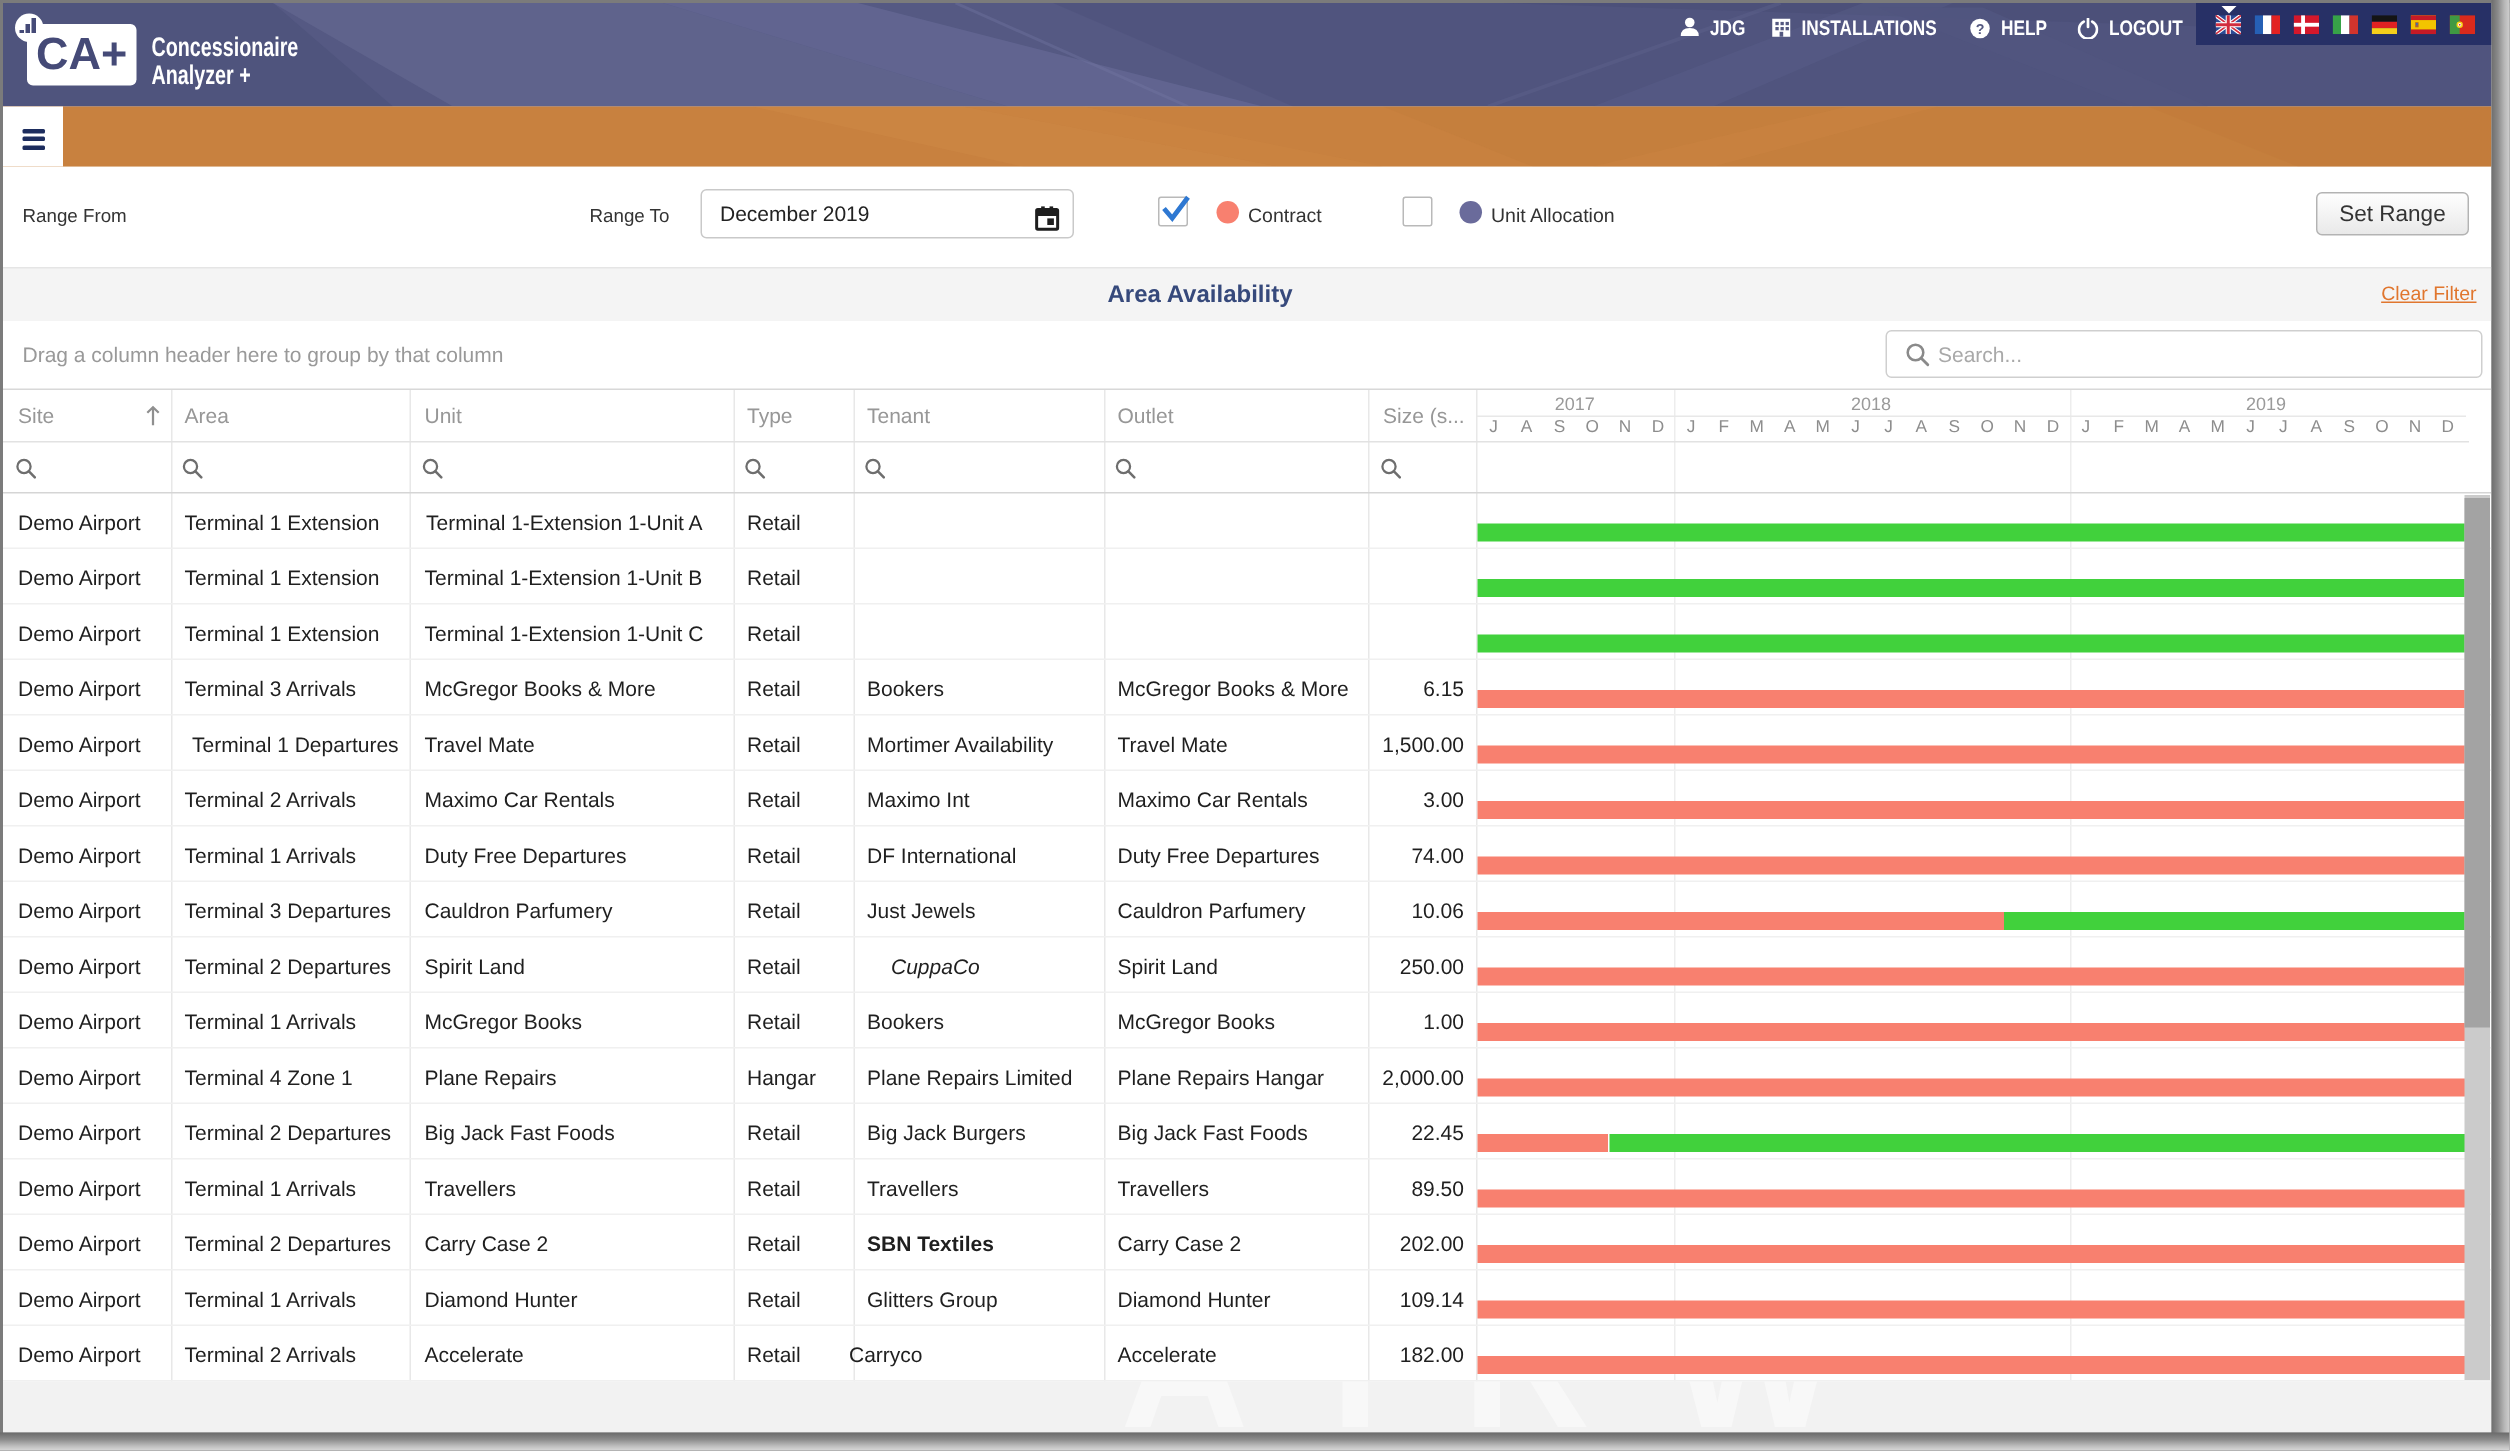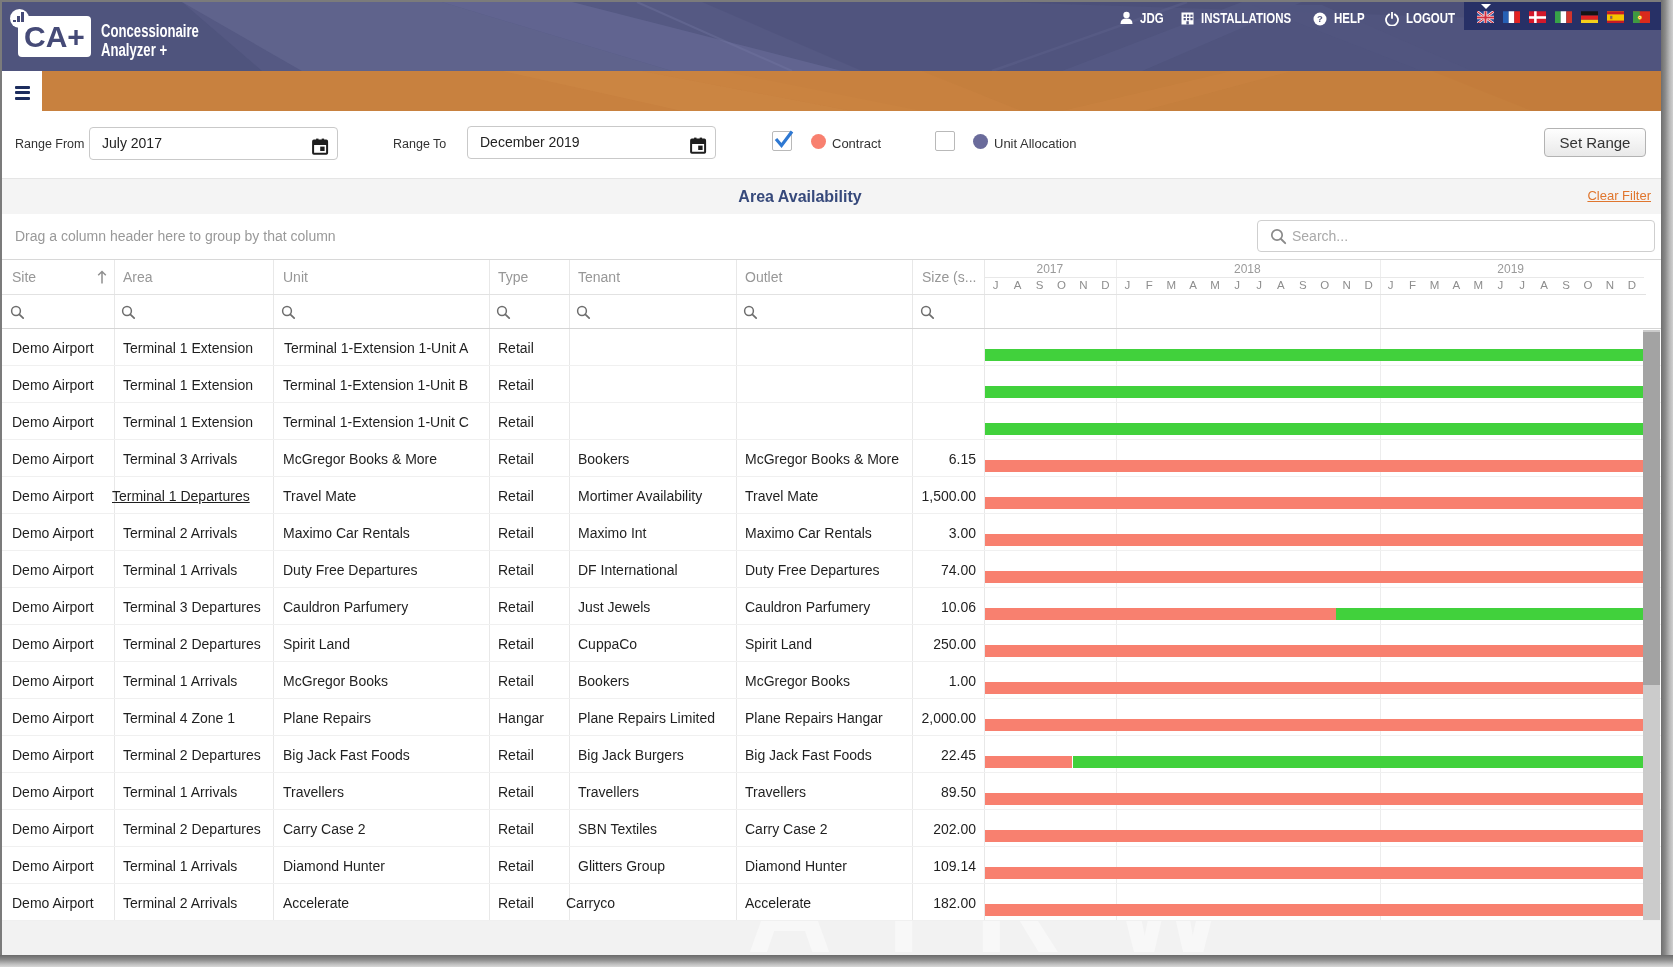--- a/index.html
+++ b/index.html
@@ -156,27 +156,20 @@
 <polygon points="920,0 1659,0 1659,40 1020,40" fill="#c27c3c" opacity="0.45"></polygon>
 <polygon points="1430,0 1659,0 1659,40 1530,40" fill="#c17a3b" opacity="0.55"></polygon>
 <polygon points="1060,40 1230,0 1290,0 1140,40" fill="#ce8745" opacity="0.35"></polygon>
 </svg>
 </div>
 <div id="hambox"></div>
 <div class="hbar" style="top:83.5px;"></div>
 <div class="hbar" style="top:89px;"></div>
 <div class="hbar" style="top:94.5px;"></div>
 <div class="lbl" style="left:13px;top:135px;">Range From</div>
-<div class="inp" style="left:87px;top:125px;">July 2017<span style="position:absolute;right:8px;top:7px;"><svg width="18" height="18" viewBox="0 0 18 18">
-          <rect x="5.1" y="1.6" width="2.4" height="2.4" fill="#1e1e1e"></rect>
-          <rect x="10.7" y="1.6" width="2.4" height="2.4" fill="#1e1e1e"></rect>
-          <rect x="2.1" y="3.6" width="14" height="13.2" rx="0.8" fill="none" stroke="#1e1e1e" stroke-width="2"></rect>
-          <rect x="2.1" y="3.6" width="14" height="4.4" fill="#1e1e1e"></rect>
-          <rect x="9.2" y="9.6" width="4.4" height="4.4" fill="#1e1e1e"></rect>
-        </svg></span></div>
 <div class="lbl" style="left:391px;top:135px;">Range To</div>
 <div class="inp" style="left:465px;top:124px;">December 2019<span style="position:absolute;right:8px;top:7px;"><svg width="18" height="18" viewBox="0 0 18 18">
           <rect x="5.1" y="1.6" width="2.4" height="2.4" fill="#1e1e1e"></rect>
           <rect x="10.7" y="1.6" width="2.4" height="2.4" fill="#1e1e1e"></rect>
           <rect x="2.1" y="3.6" width="14" height="13.2" rx="0.8" fill="none" stroke="#1e1e1e" stroke-width="2"></rect>
           <rect x="2.1" y="3.6" width="14" height="4.4" fill="#1e1e1e"></rect>
           <rect x="9.2" y="9.6" width="4.4" height="4.4" fill="#1e1e1e"></rect>
         </svg></span></div>
 <div class="cb" style="left:770px;top:129px;">
       <svg width="22" height="20" viewBox="0 0 22 20" style="position:absolute;left:0px;top:-2px;">
@@ -310,21 +303,21 @@
 <span class="c" style="left:121px;">Terminal 3 Arrivals</span>
 <span class="c" style="left:281px;">McGregor Books &amp; More</span>
 <span class="c" style="left:496px;">Retail</span>
 <span class="c" style="left:576px;">Bookers</span>
 <span class="c" style="left:743px;">McGregor Books &amp; More</span>
 <span class="sz">6.15</span>
 <span class="bar" style="left:982.7px;width:659.3px;background:#f8806f;"></span>
 </div>
 <div class="row" style="top:475px;">
 <span class="c" style="left:10px;">Demo Airport</span>
-<span class="c" style="left:110px;text-decoration:underline;">Terminal 1 Departures</span>
+<span class="c" style="left:126px;">Terminal 1 Departures</span>
 <span class="c" style="left:281px;">Travel Mate</span>
 <span class="c" style="left:496px;">Retail</span>
 <span class="c" style="left:576px;">Mortimer Availability</span>
 <span class="c" style="left:743px;">Travel Mate</span>
 <span class="sz">1,500.00</span>
 <span class="bar" style="left:982.7px;width:659.3px;background:#f8806f;"></span>
 </div>
 <div class="row" style="top:512px;">
 <span class="c" style="left:10px;">Demo Airport</span>
 <span class="c" style="left:121px;">Terminal 2 Arrivals</span>
@@ -354,21 +347,21 @@
 <span class="c" style="left:743px;">Cauldron Parfumery</span>
 <span class="sz">10.06</span>
 <span class="bar" style="left:982.7px;width:351.0px;background:#f8806f;"></span>
 <span class="bar" style="left:1333.7px;width:308.3px;background:#41d13c;"></span>
 </div>
 <div class="row" style="top:623px;">
 <span class="c" style="left:10px;">Demo Airport</span>
 <span class="c" style="left:121px;">Terminal 2 Departures</span>
 <span class="c" style="left:281px;">Spirit Land</span>
 <span class="c" style="left:496px;">Retail</span>
-<span class="c" style="left:576px;">CuppaCo</span>
+<span class="c" style="left:592px;font-style:italic;">CuppaCo</span>
 <span class="c" style="left:743px;">Spirit Land</span>
 <span class="sz">250.00</span>
 <span class="bar" style="left:982.7px;width:659.3px;background:#f8806f;"></span>
 </div>
 <div class="row" style="top:660px;">
 <span class="c" style="left:10px;">Demo Airport</span>
 <span class="c" style="left:121px;">Terminal 1 Arrivals</span>
 <span class="c" style="left:281px;">McGregor Books</span>
 <span class="c" style="left:496px;">Retail</span>
 <span class="c" style="left:576px;">Bookers</span>
@@ -405,21 +398,21 @@
 <span class="c" style="left:576px;">Travellers</span>
 <span class="c" style="left:743px;">Travellers</span>
 <span class="sz">89.50</span>
 <span class="bar" style="left:982.7px;width:659.3px;background:#f8806f;"></span>
 </div>
 <div class="row" style="top:808px;">
 <span class="c" style="left:10px;">Demo Airport</span>
 <span class="c" style="left:121px;">Terminal 2 Departures</span>
 <span class="c" style="left:281px;">Carry Case 2</span>
 <span class="c" style="left:496px;">Retail</span>
-<span class="c" style="left:576px;">SBN Textiles</span>
+<span class="c" style="left:576px;font-weight:bold;">SBN Textiles</span>
 <span class="c" style="left:743px;">Carry Case 2</span>
 <span class="sz">202.00</span>
 <span class="bar" style="left:982.7px;width:659.3px;background:#f8806f;"></span>
 </div>
 <div class="row" style="top:845px;">
 <span class="c" style="left:10px;">Demo Airport</span>
 <span class="c" style="left:121px;">Terminal 1 Arrivals</span>
 <span class="c" style="left:281px;">Diamond Hunter</span>
 <span class="c" style="left:496px;">Retail</span>
 <span class="c" style="left:576px;">Glitters Group</span>

